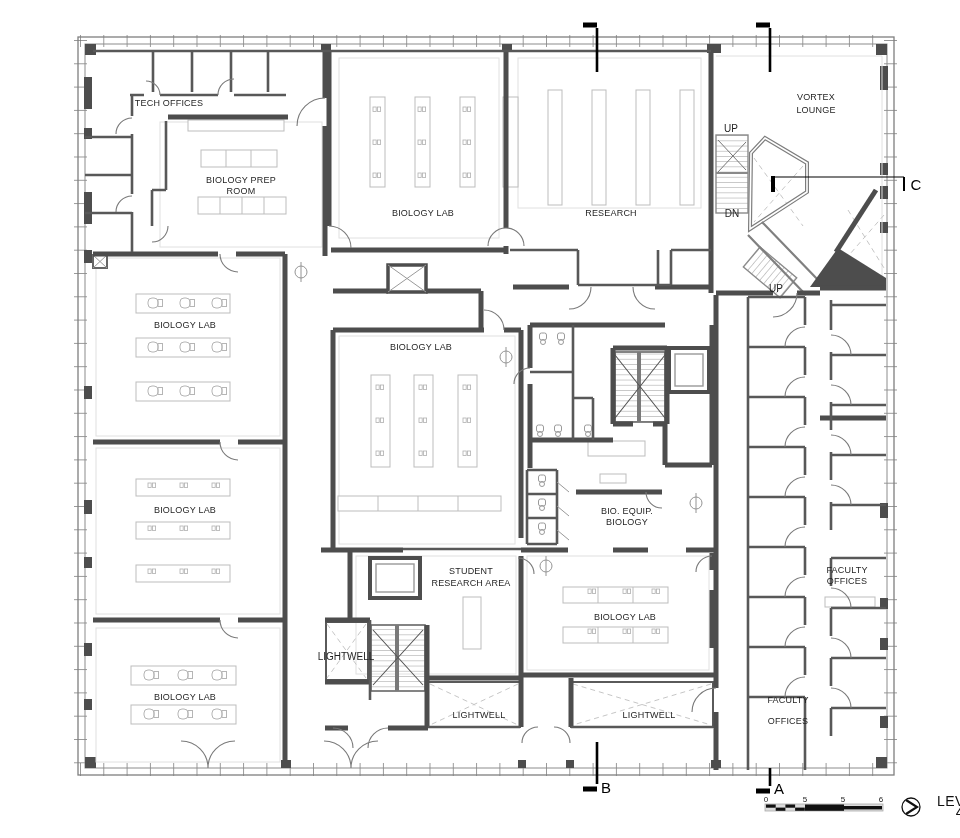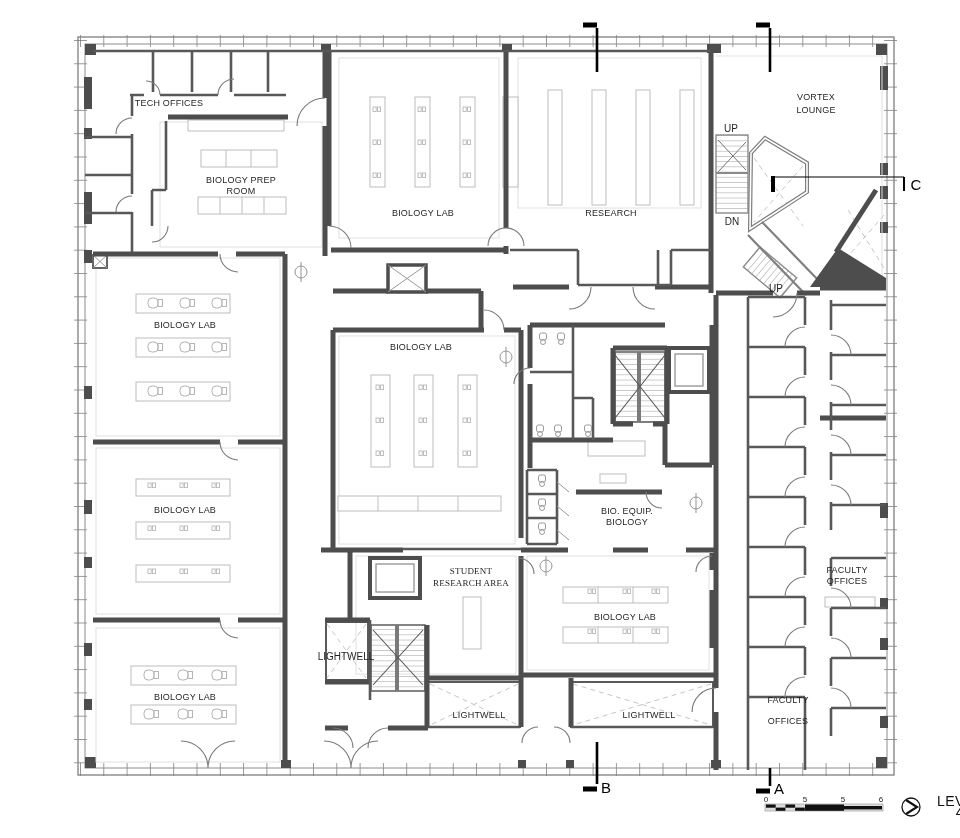--- a/index.html
+++ b/index.html
@@ -3,21 +3,21 @@
 <meta charset="utf-8">
 <style>
   html,body{margin:0;padding:0;background:#ffffff;}
   #plan{position:relative;width:960px;height:838px;background:#ffffff;overflow:hidden;
         font-family:"Liberation Sans",sans-serif;margin-left:48px;}
   #plan svg{position:absolute;left:0;top:0;}
   .lbl{position:absolute;transform:translate(-50%,-50%);color:#1f1f1f;font-size:9px;
        line-height:11px;letter-spacing:.2px;text-align:center;white-space:pre-line;}
   .lbl.small{font-size:10px;letter-spacing:0;}
   .lbl.vortex{line-height:13px;}
-  .lbl.sra{line-height:12px;font-family:Liberation Serif, serif;}
+  .lbl.sra{line-height:12px;}
   .lbl.fac-south{line-height:21px;}
   .lbl.marker{font-size:15px;letter-spacing:0;color:#000;}
   .lbl.scale-num{font-size:8px;color:#222;}
   .lbl.level{font-size:14px;letter-spacing:.5px;color:#111;}
 </style>
 </head>
 <body>
 
 <div id="plan">
 <svg width="960" height="838" viewBox="0 0 960 838">
@@ -395,21 +395,21 @@
 </svg>
 
   <div class="lbl" style="left:121px;top:103px">TECH OFFICES</div>
   <div class="lbl" style="left:193px;top:186px">BIOLOGY PREP
 ROOM</div>
   <div class="lbl" style="left:375px;top:213px">BIOLOGY LAB</div>
   <div class="lbl" style="left:563px;top:213px">RESEARCH</div>
   <div class="lbl vortex" style="left:768px;top:104px">VORTEX
 LOUNGE</div>
   <div class="lbl small" style="left:683px;top:128px">UP</div>
-  <div class="lbl small" style="left:684px;top:221px">DN</div>
+  <div class="lbl small" style="left:684px;top:213px">DN</div>
   <div class="lbl small" style="left:728px;top:288px">UP</div>
   <div class="lbl" style="left:137px;top:325px">BIOLOGY LAB</div>
   <div class="lbl" style="left:373px;top:347px">BIOLOGY LAB</div>
   <div class="lbl" style="left:137px;top:510px">BIOLOGY LAB</div>
   <div class="lbl" style="left:579px;top:517px">BIO. EQUIP.
 BIOLOGY</div>
   <div class="lbl sra" style="left:423px;top:577px">STUDENT
 RESEARCH AREA</div>
   <div class="lbl" style="left:577px;top:617px">BIOLOGY LAB</div>
   <div class="lbl small" style="left:298px;top:656px">LIGHTWELL</div>

